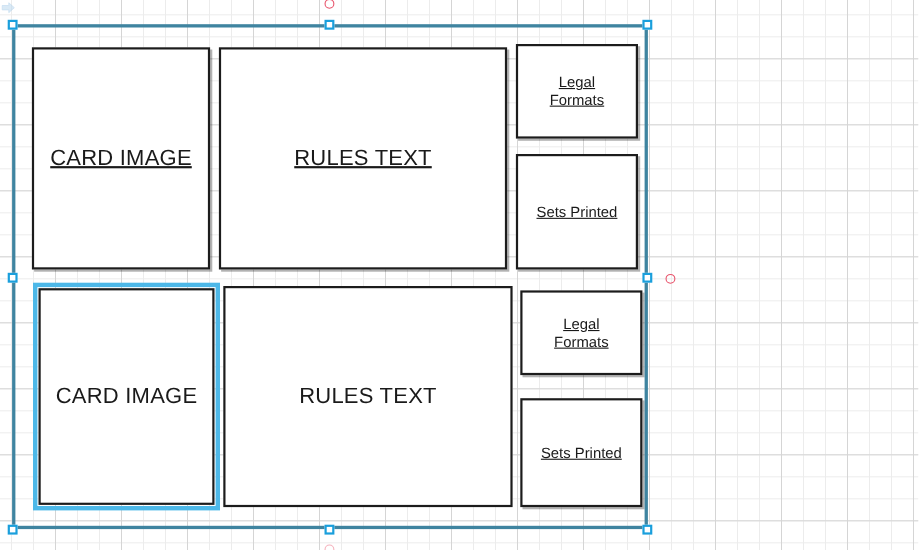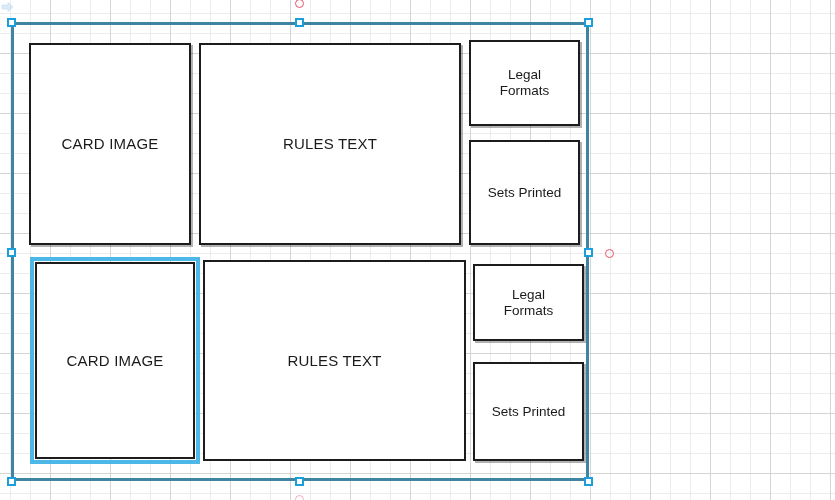--- a/index.html
+++ b/index.html
@@ -56,28 +56,29 @@
     border: 2px solid #1c1c1c;
     display: flex;
     align-items: center;
     justify-content: center;
     text-align: center;
     color: #1a1a1a;
     line-height: 1.15;
   }
   .wbox.shadow {
     box-shadow: 2px 2px 0 0 rgba(0,0,0,0.30);
+    text-decoration: underline;
   }
   .wbox .lbl {
     display: block;
     white-space: pre-line;
     pointer-events: none;
   }
 
-  .t-lg  { font-size: 15px; letter-spacing: 0.2px; }
+  .t-lg  { font-size: 20px; letter-spacing: 0.2px; }
   .t-sm  { font-size: 13.5px; }
 
   
   .hl-ring {
     position: absolute;
     box-sizing: border-box;
     border: 4px solid #4db8e8;
     background: transparent;
     pointer-events: none;
   }

